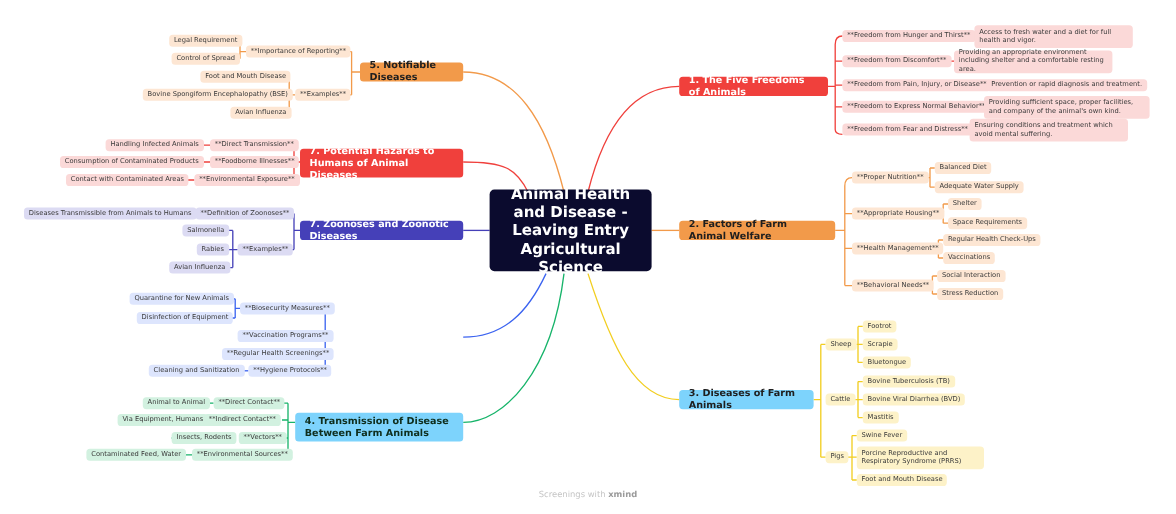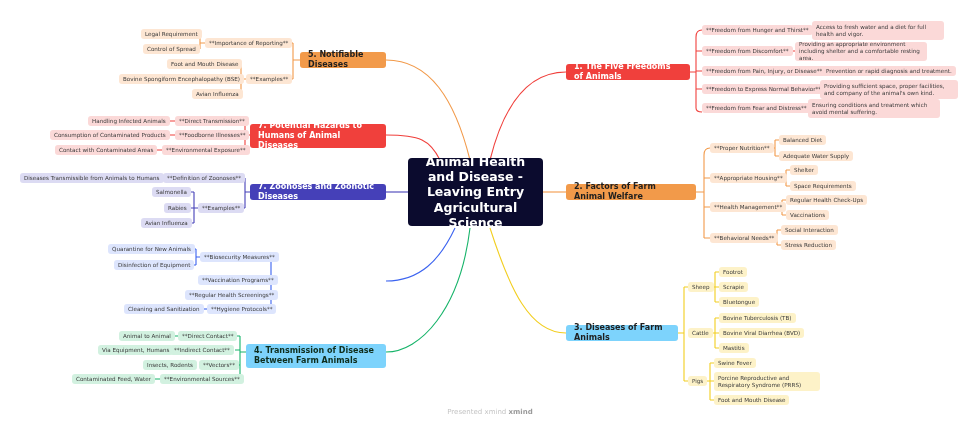--- a/index.html
+++ b/index.html
@@ -157,16 +157,16 @@
 <div class="node main orange-main" style="left:300px;top:52px;width:86px;height:16px;">5. Notifiable Diseases</div>
 <div class="node sub orange-sub" style="left:205px;top:38px;height:10px;">**Importance of Reporting**</div>
 <div class="node leaf orange-sub" style="left:141px;top:29px;height:10px;">Legal Requirement</div>
 <div class="node leaf orange-sub" style="left:143px;top:44px;height:10px;">Control of Spread</div>
 <div class="node sub orange-sub" style="left:246px;top:74px;height:10px;">**Examples**</div>
 <div class="node leaf orange-sub" style="left:167px;top:59px;height:10px;">Foot and Mouth Disease</div>
 <div class="node leaf orange-sub" style="left:119px;top:74px;height:10px;">Bovine Spongiform Encephalopathy (BSE)</div>
 <div class="node leaf orange-sub" style="left:192px;top:89px;height:10px;">Avian Influenza</div>
 
 <div class="footer">
-  <span>Presented xmind</span>
+  <span>Screenings with</span>
   <b>xmind</b>
 </div>
 </div>
 
 </body></html>

